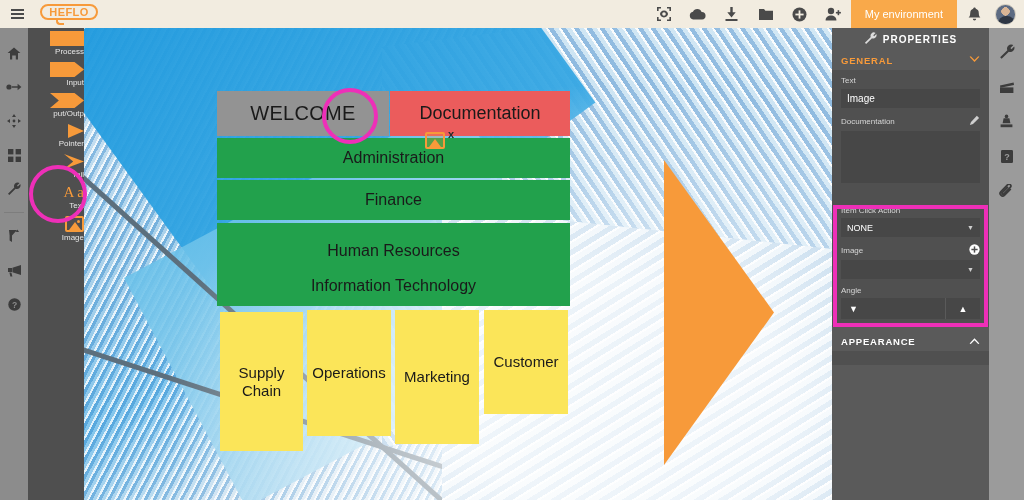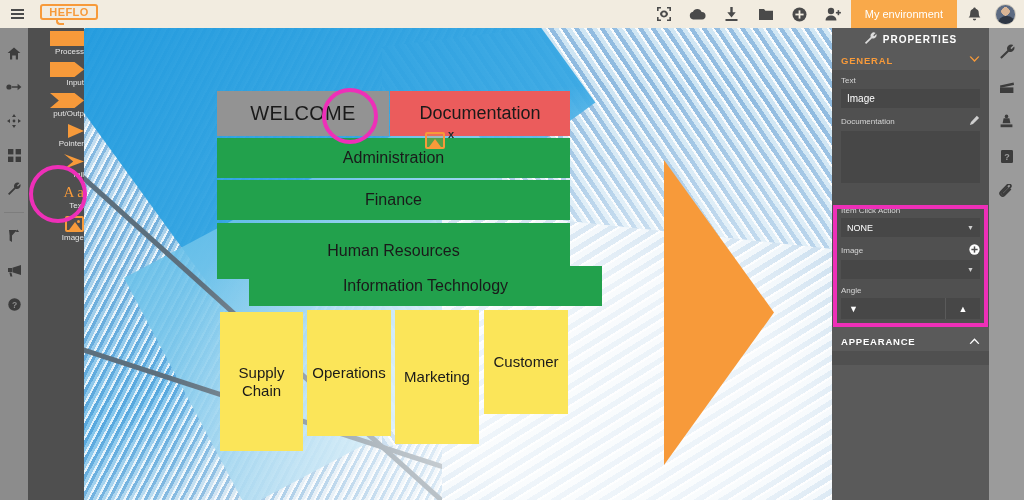--- a/index.html
+++ b/index.html
@@ -15,21 +15,21 @@
   .topbar {
     position: absolute; left: 0; top: 0; width: 1024px; height: 28px;
     background: #f2ece0; display: flex; align-items: center;
   }
   .hamburger { width: 34px; display: flex; flex-direction: column;
     align-items: center; justify-content: center; gap: 2px; cursor: pointer; }
   .hamburger i { display: block; width: 13px; height: 2px; background: #4a4a4a; }
   .logo-wrap { margin-left: 6px; position: relative; width: 60px; height: 22px; }
   .logo-bubble {
     position: absolute; left: 0; top: 1px; width: 58px; height: 16px;
-    border: 2px solid #f79a3a; border-radius: 3px;
+    border: 2px solid #f79a3a; border-radius: 8px;
     color: #f79a3a; font-size: 11px; font-weight: bold; letter-spacing: .4px;
     display: flex; align-items: center; justify-content: center;
   }
   .logo-tail {
     position: absolute; left: 16px; top: 16px; width: 8px; height: 6px;
     border-left: 2px solid #f79a3a; border-bottom: 2px solid #f79a3a;
     border-bottom-left-radius: 4px;
   }
   .topbar-spacer { flex: 1; }
   .tb-icon {
@@ -399,21 +399,21 @@
     </div>
 
     <div class="arrow-big"></div>
 
     <div class="box box-welcome" style="left:133px; top:63px; width:172px; height:45px;">WELCOME</div>
     <div class="box box-doc" style="left:306px; top:63px; width:180px; height:45px;">Documentation</div>
 
     <div class="box box-green" style="left:133px; top:110px; width:353px; height:40px;">Administration</div>
     <div class="box box-green" style="left:133px; top:152px; width:353px; height:40px;">Finance</div>
     <div class="box box-green" style="left:133px; top:195px; width:353px; height:56px;">Human Resources</div>
-    <div class="box box-green" style="left:133px; top:238px; width:353px; height:40px;margin-left:32px;">Information Technology</div>
+    <div class="box box-green" style="left:133px; top:238px; width:353px; height:40px;">Information Technology</div>
 
     <div class="box box-yellow" style="left:136px; top:284px; width:83px; height:139px;">Supply Chain</div>
     <div class="box box-yellow" style="left:311px; top:282px; width:84px; height:134px;">Marketing</div>
     <div class="box box-yellow" style="left:223px; top:282px; width:84px; height:126px;">Operations</div>
     <div class="box box-yellow" style="left:400px; top:282px; width:84px; height:104px;">Customer</div>
 
     <div class="drag-ghost">
       <div class="gi"></div>
       <span class="gx">x</span>
     </div>

